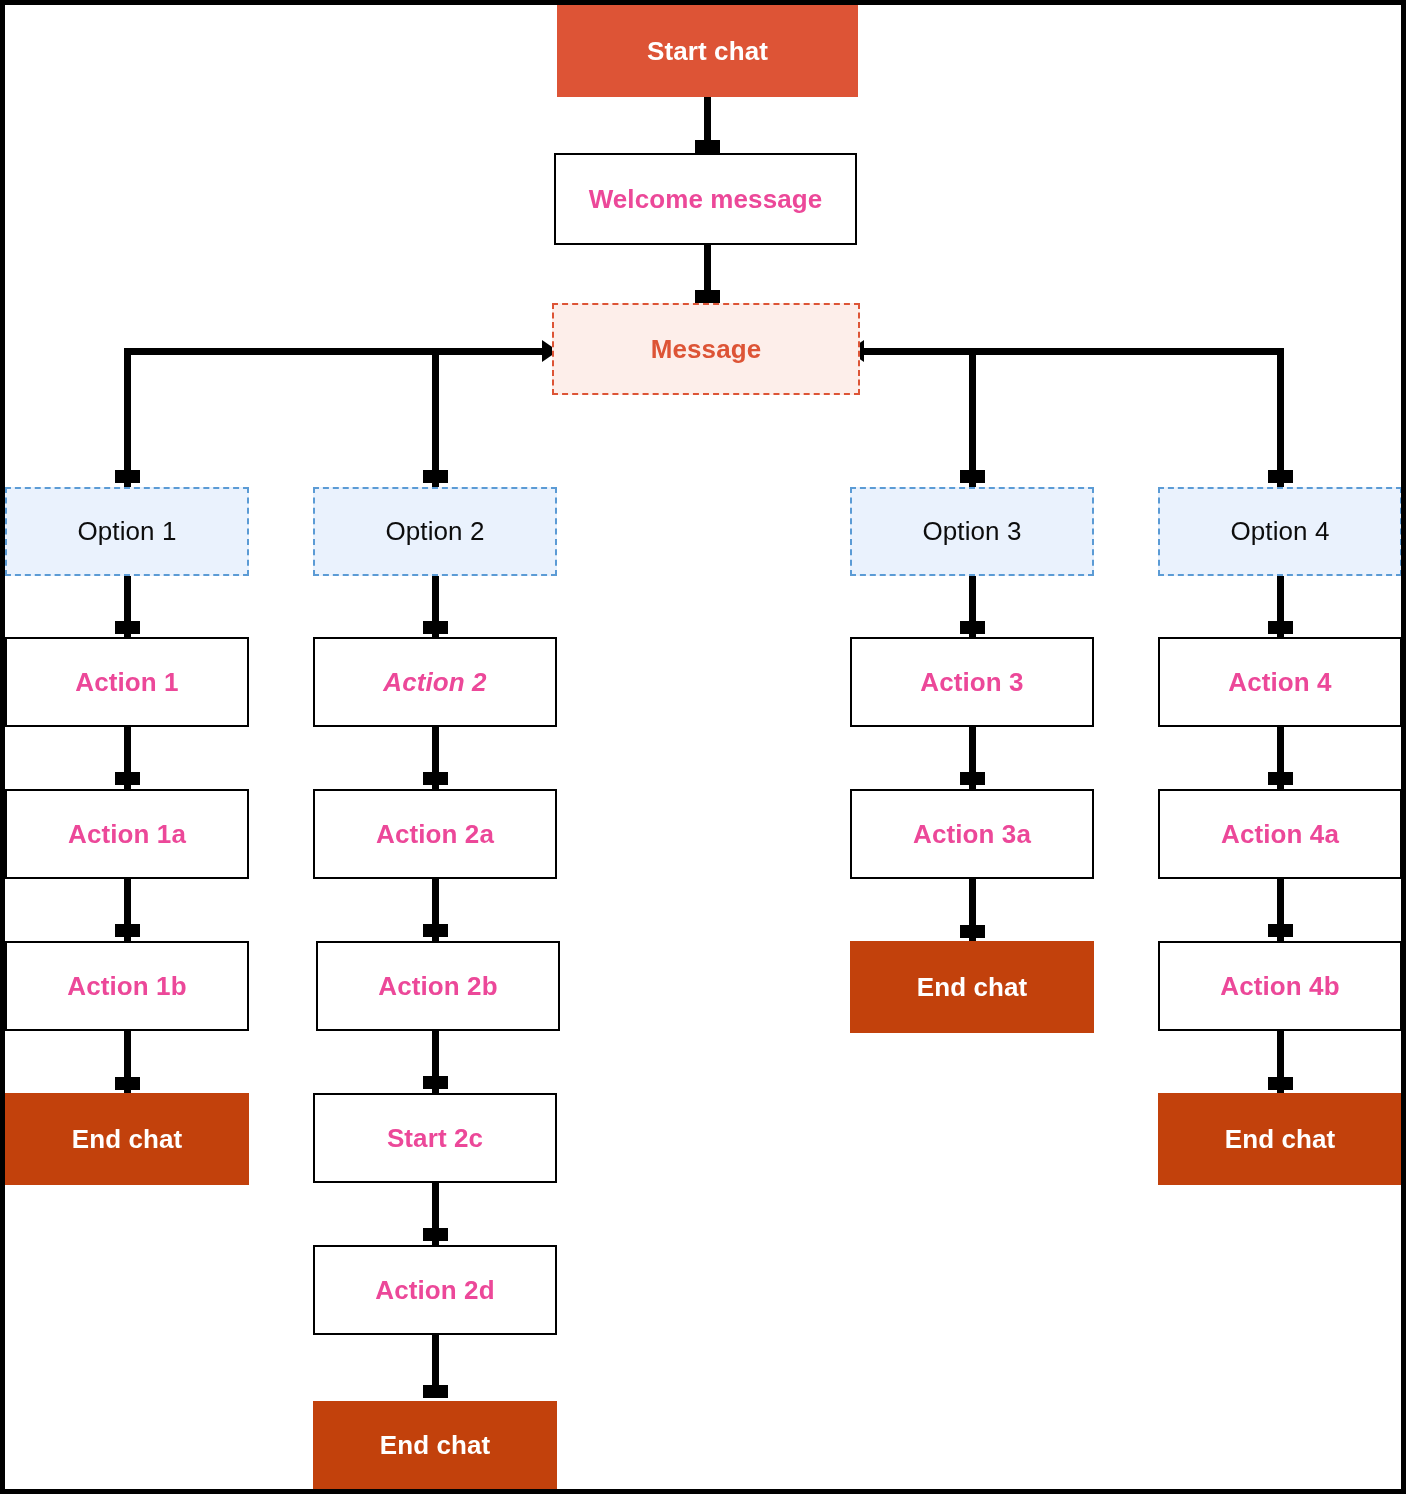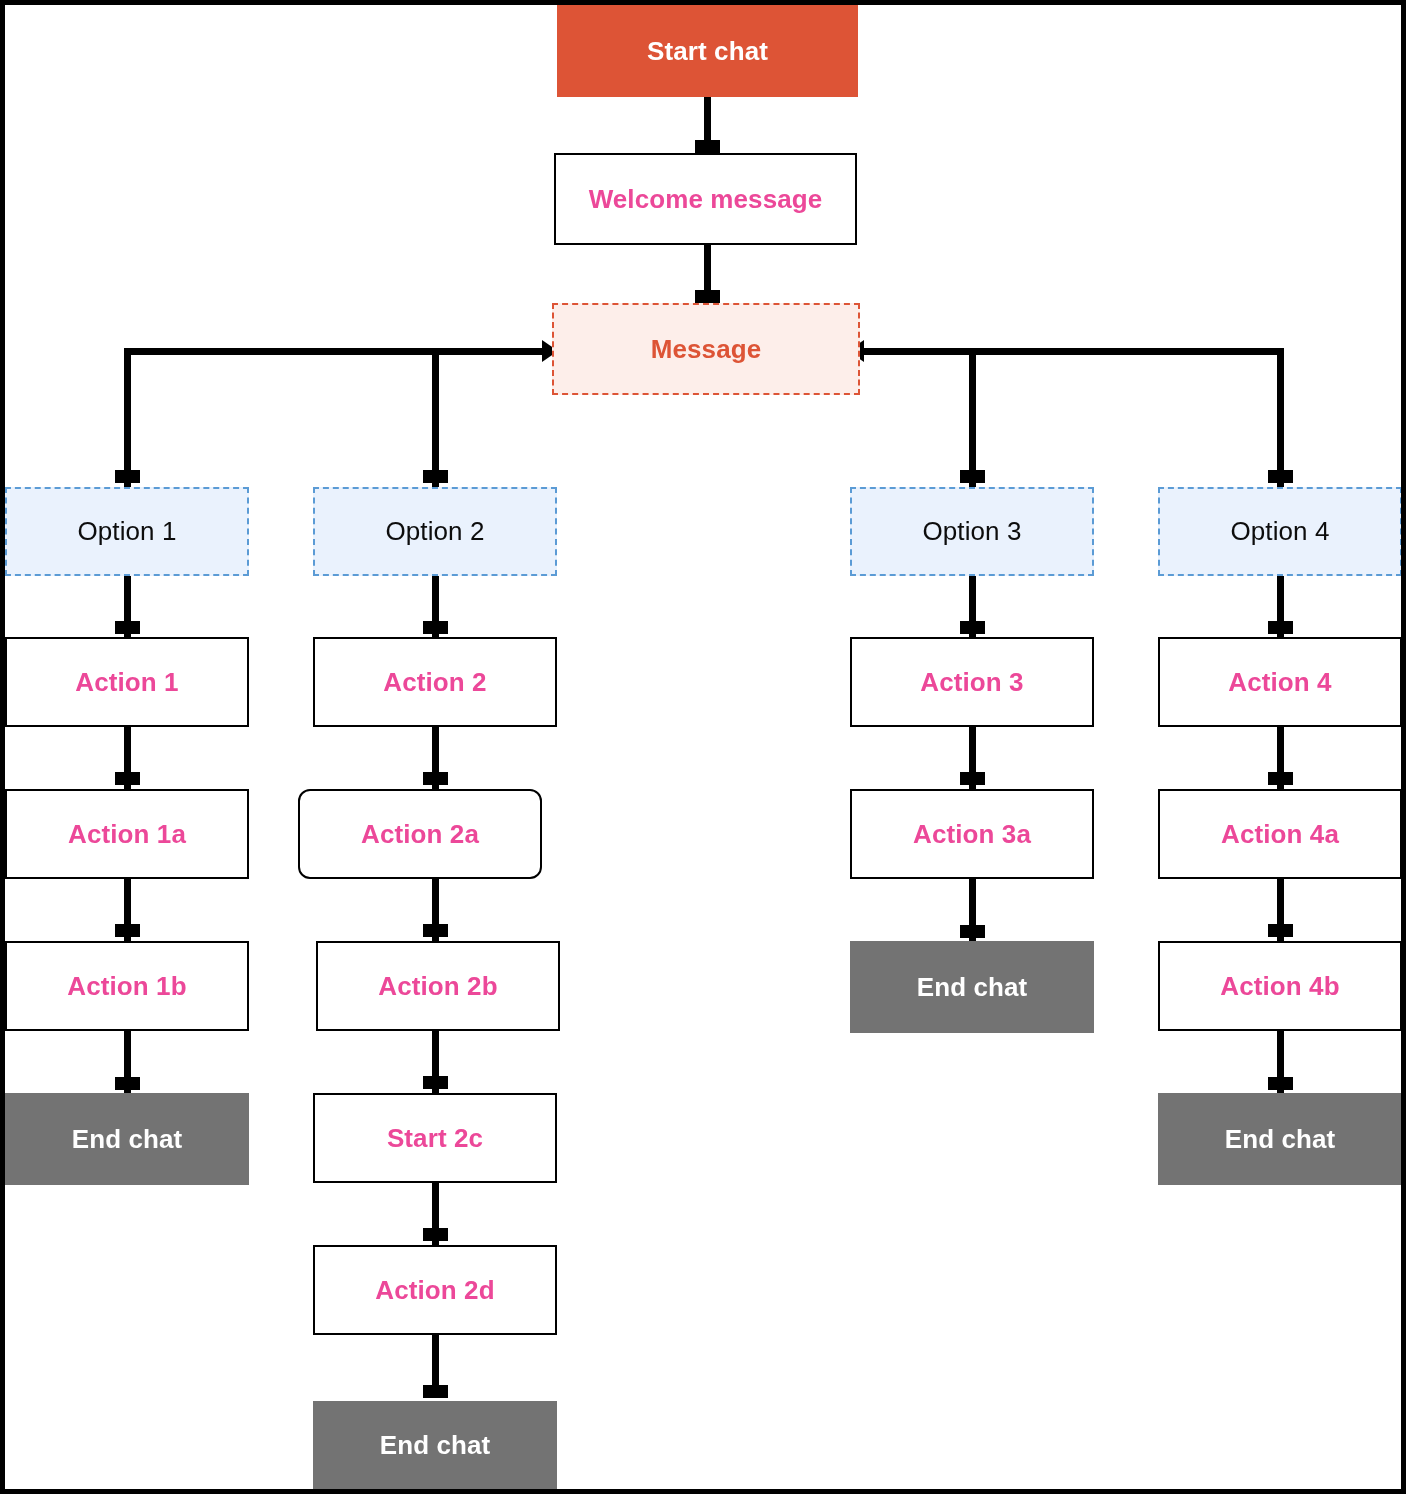--- a/index.html
+++ b/index.html
@@ -28,21 +28,21 @@
   .node-plain{
     background:#ffffff;color:#ec4899;border:2px solid #000000;font-weight:700;
   }
   .node-message{
     background:#fdeeea;color:#dd5436;border:2px dashed #dd5436;font-weight:700;
   }
   .node-option{
     background:#eaf2fd;color:#0d0d0d;border:2px dashed #5b9bd5;font-weight:400;
   }
   .node-end{
-    background:#737373;color:#ffffff;border:none;font-weight:700;
+    background:#c2410c;color:#ffffff;border:none;font-weight:700;
   }
   .edge{position:absolute;background:#000000;z-index:2;}
   .edge-v{width:7px;}
   .edge-h{height:7px;}
   .arrow-down{
     position:absolute;width:25px;height:13px;background:#000000;z-index:3;
   }
   .arrow-left-tip{
     position:absolute;width:0;height:0;z-index:3;
     border-top:11px solid transparent;
@@ -108,25 +108,25 @@
     <div class="edge edge-v" style="left:124px;top:879px;height:62px;"></div>
     <div class="arrow-down" style="left:115px;top:924px;"></div>
     <div class="node node-plain" style="left:5px;top:941px;width:244px;height:90px;">Action 1b</div>
 
     <div class="edge edge-v" style="left:124px;top:1031px;height:62px;"></div>
     <div class="arrow-down" style="left:115px;top:1077px;"></div>
     <div class="node node-end" style="left:5px;top:1093px;width:244px;height:92px;">End chat</div>
 
     <div class="edge edge-v" style="left:432px;top:576px;height:61px;"></div>
     <div class="arrow-down" style="left:423px;top:621px;"></div>
-    <div class="node node-plain" style="left:313px;top:637px;width:244px;height:90px;">Action 2</div>
+    <div class="node node-plain" style="left:313px;top:637px;width:244px;height:90px;font-style:italic;">Action 2</div>
 
     <div class="edge edge-v" style="left:432px;top:727px;height:62px;"></div>
     <div class="arrow-down" style="left:423px;top:772px;"></div>
-    <div class="node node-plain" style="left:298px;top:789px;width:244px;height:90px;border-radius:12px;">Action 2a</div>
+    <div class="node node-plain" style="left:313px;top:789px;width:244px;height:90px;">Action 2a</div>
 
     <div class="edge edge-v" style="left:432px;top:879px;height:62px;"></div>
     <div class="arrow-down" style="left:423px;top:924px;"></div>
     <div class="node node-plain" style="left:316px;top:941px;width:244px;height:90px;">Action 2b</div>
 
     <div class="edge edge-v" style="left:432px;top:1031px;height:62px;"></div>
     <div class="arrow-down" style="left:423px;top:1076px;"></div>
     <div class="node node-plain" style="left:313px;top:1093px;width:244px;height:90px;">Start 2c</div>
 
     <div class="edge edge-v" style="left:432px;top:1183px;height:62px;"></div>

